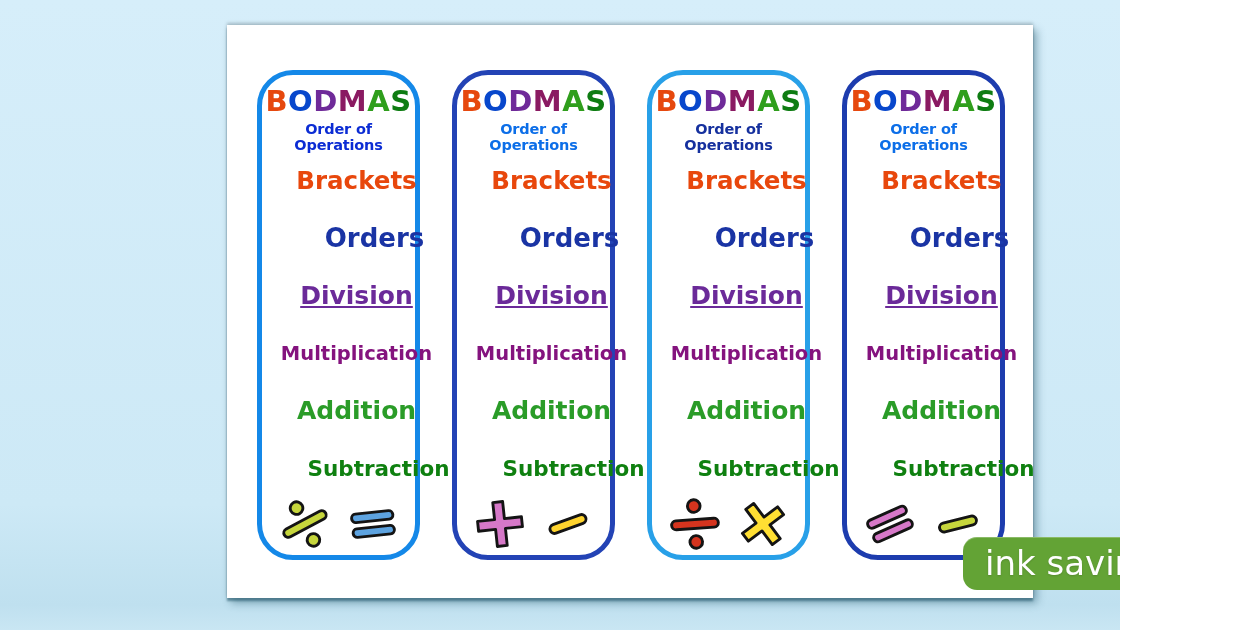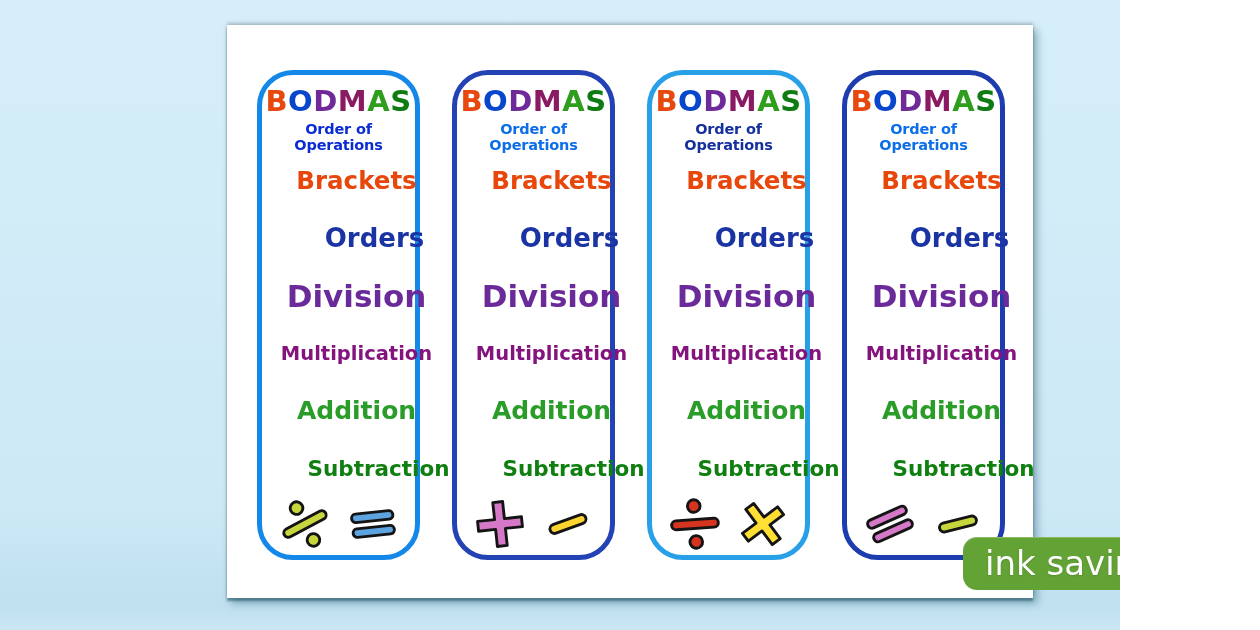--- a/index.html
+++ b/index.html
@@ -32,21 +32,21 @@
   .subtitle{
     position:absolute;top:46px;left:0;right:0;text-align:center;
     font-size:14.5px;font-weight:bold;letter-spacing:-0.2px;
   }
   .words{position:absolute;top:77px;left:0;right:0;margin-left:36px;}
   .word{
     height:57.5px;display:flex;align-items:center;justify-content:center;
     font-weight:bold;font-size:24.5px;white-space:nowrap;
   }
   .word:nth-child(2){font-size:26px;padding-left:36px;}
-  .word:nth-child(3){font-size:31px;}
+  .word:nth-child(3){font-size:25px;text-decoration:underline;}
   .word:nth-child(4){font-size:19.5px;}
   .word:nth-child(5){font-size:25px;}
   .word:nth-child(6){font-size:21.5px;padding-left:44px;}
   .symbols{
     position:absolute;top:422px;left:0;right:0;
     display:flex;justify-content:center;align-items:center;gap:14px;
   }
   .sym{width:54px;height:54px;}
   
   .eco-badge{

